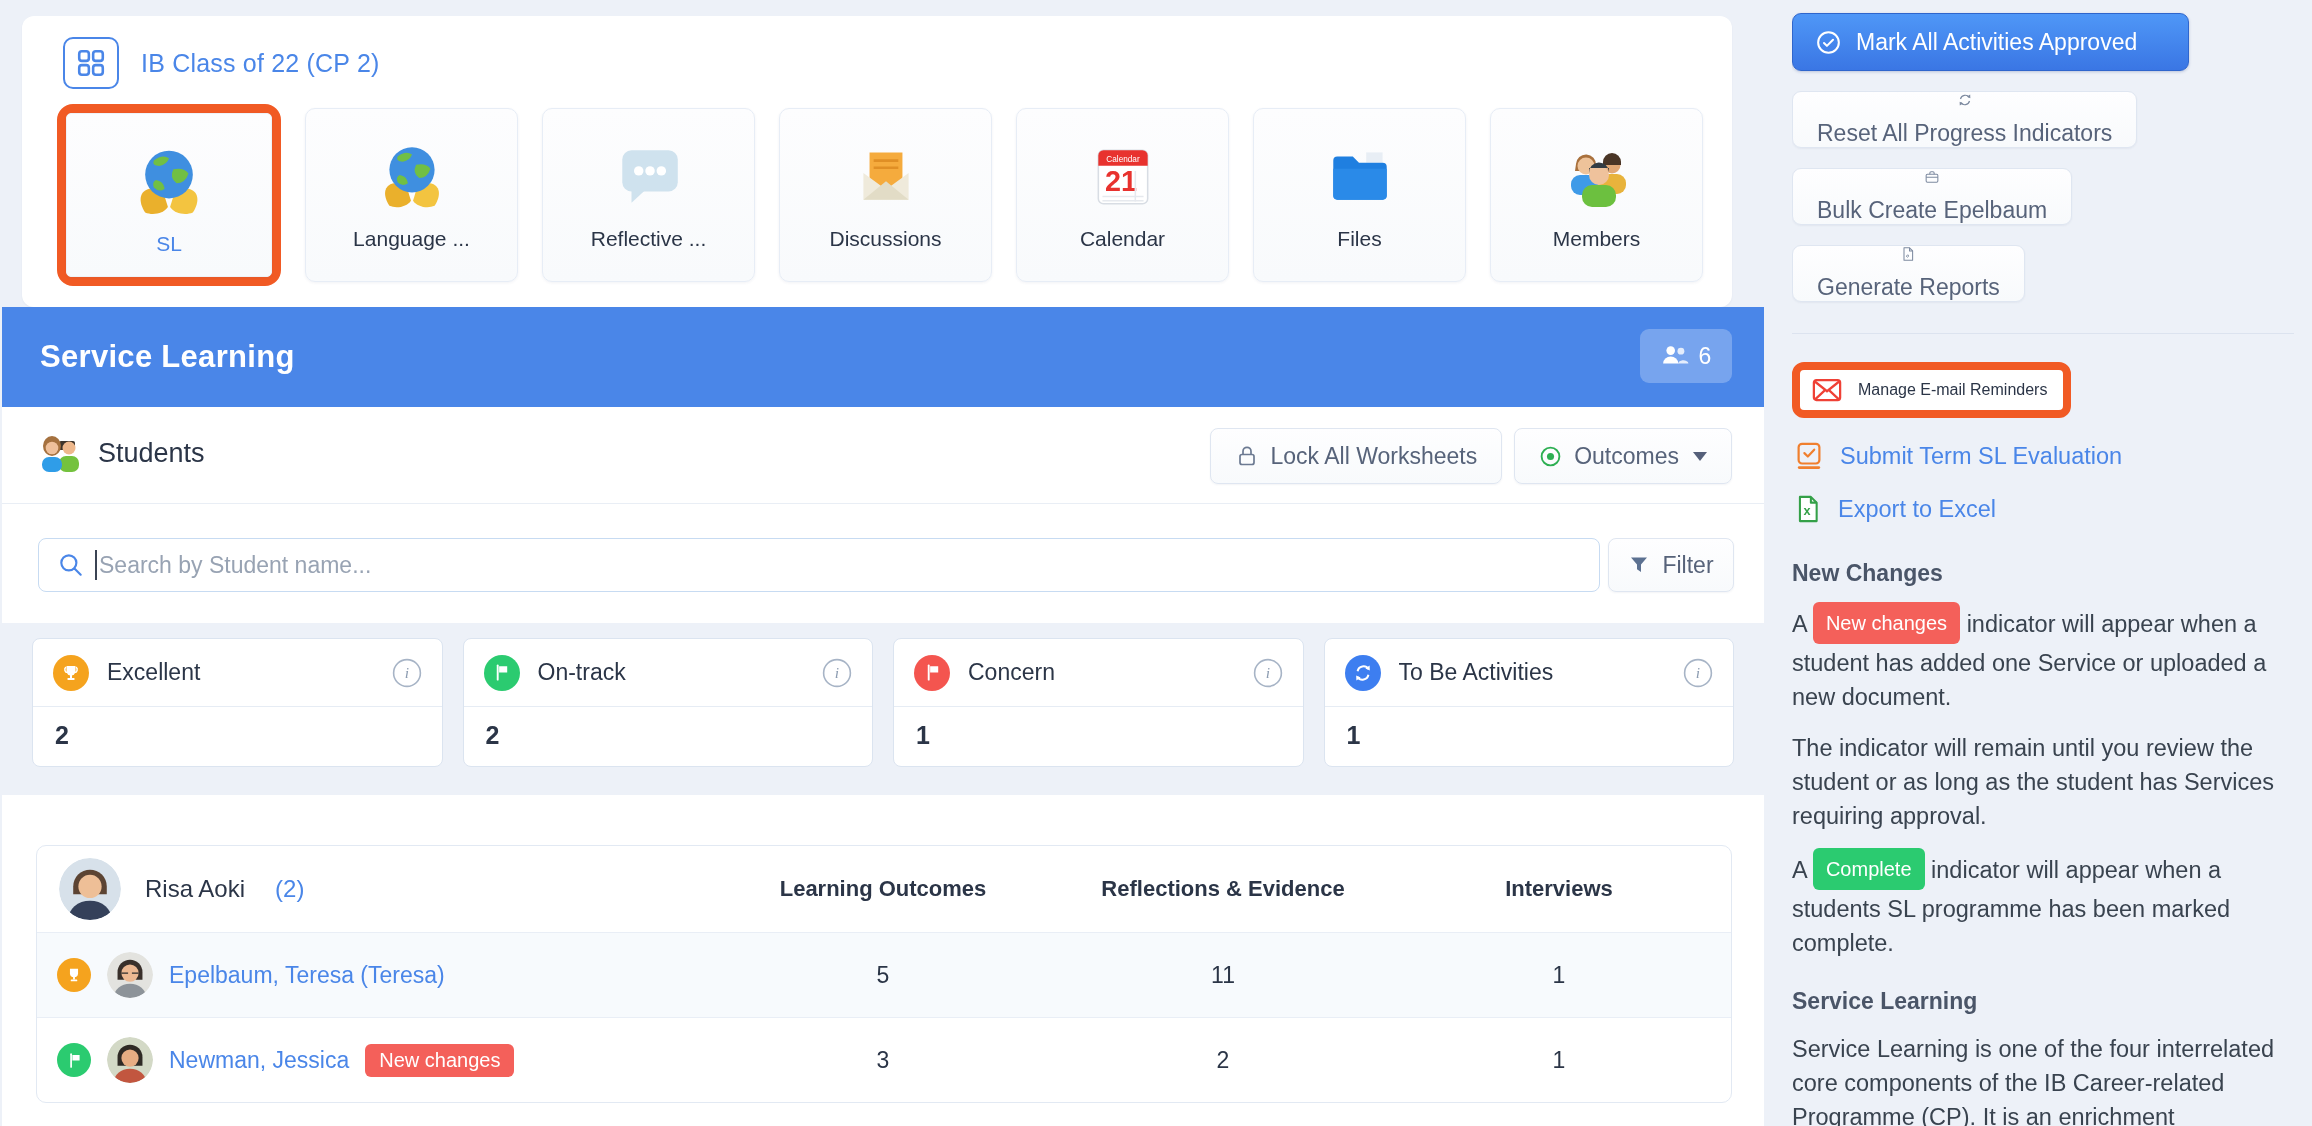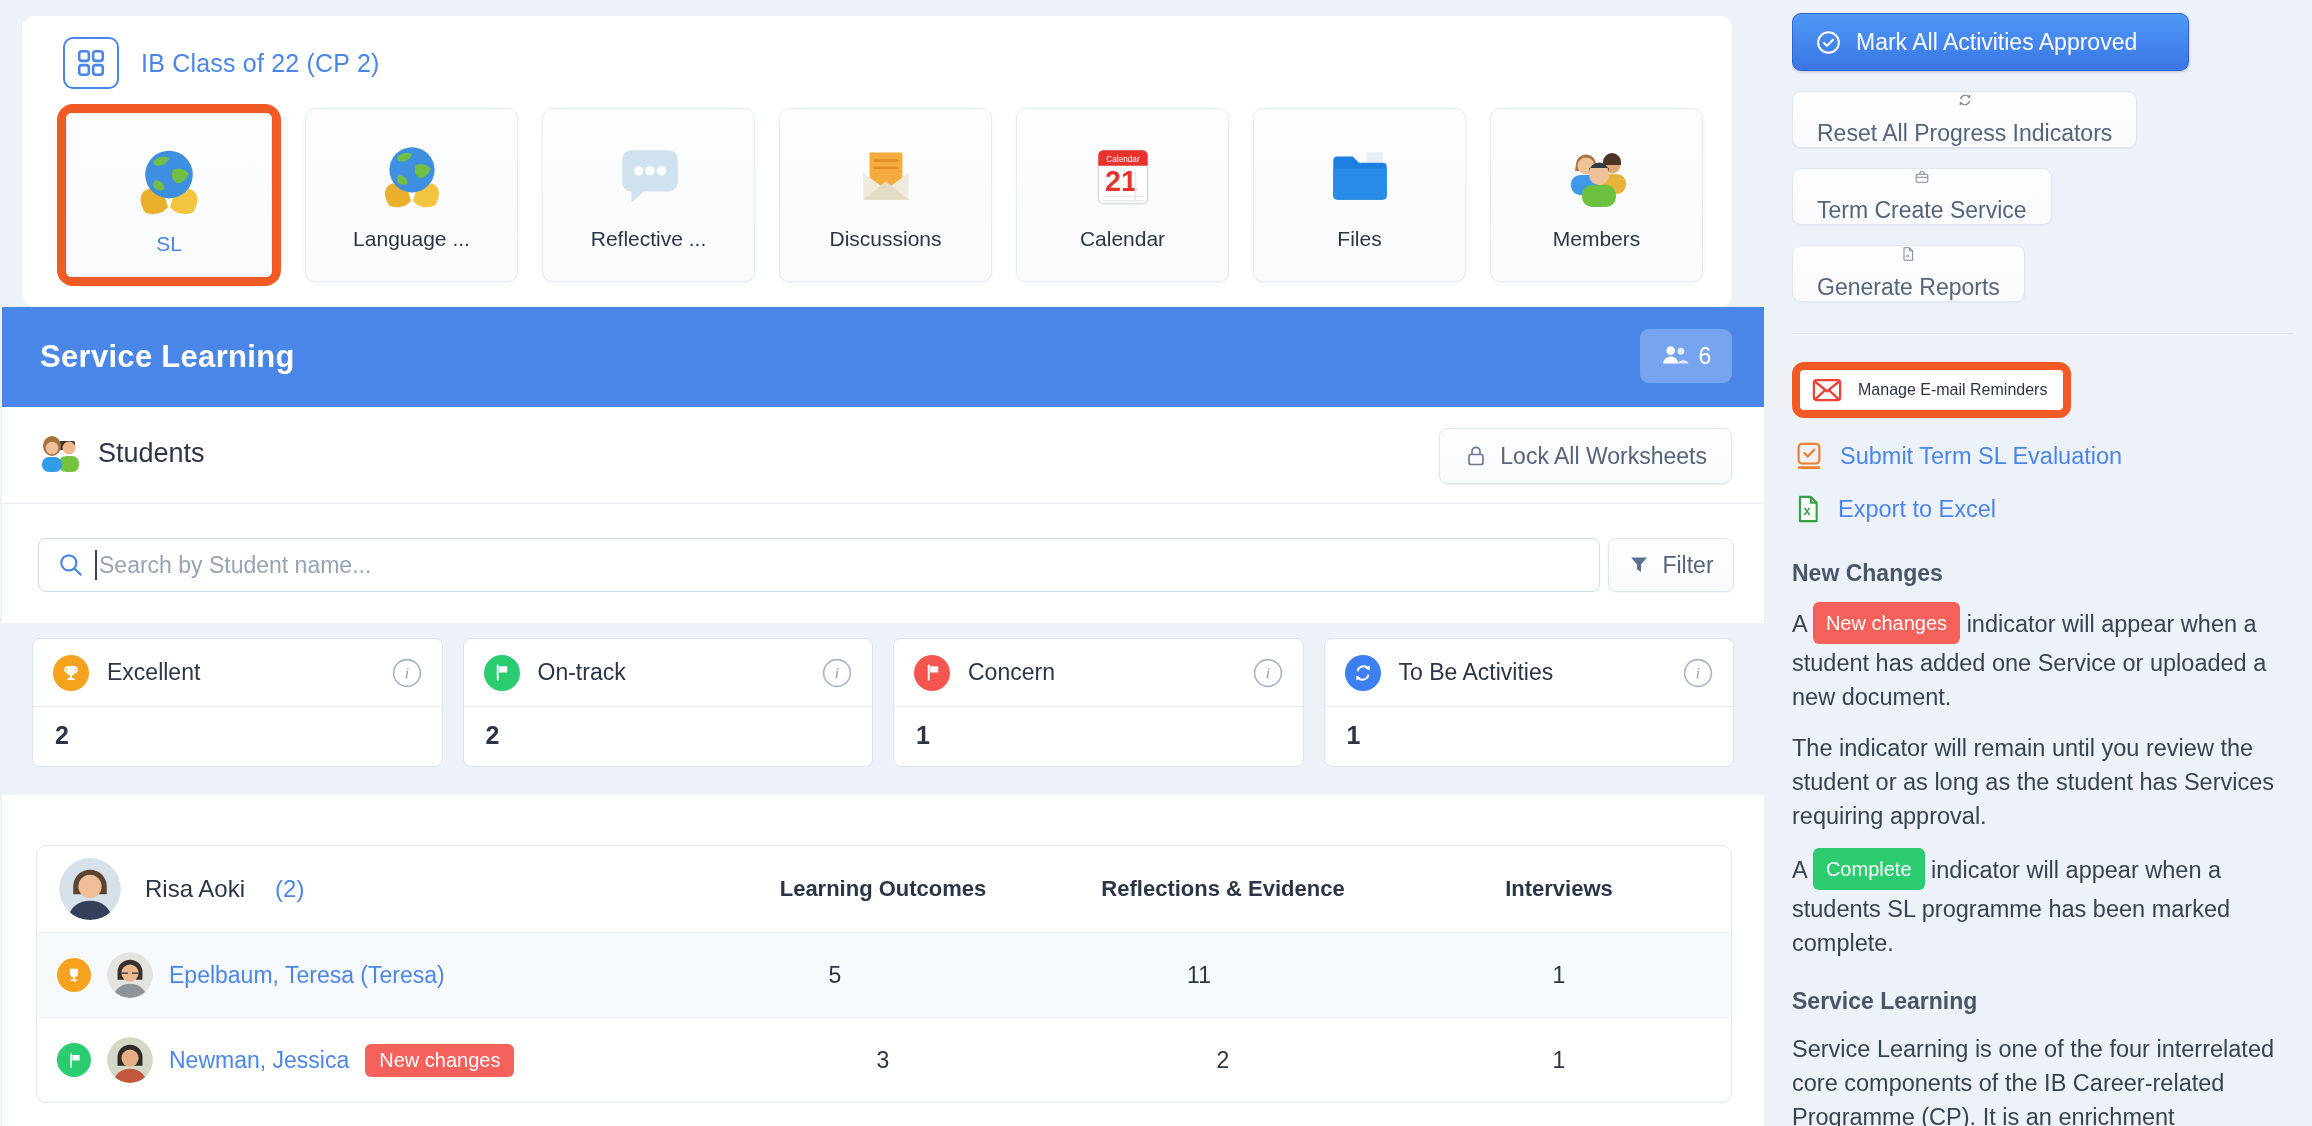--- a/index.html
+++ b/index.html
@@ -80,21 +80,21 @@
     position:absolute; left:34px; top:50px; width:1696px; height:258px;
     border:1px solid #e2e9f3; border-radius:10px; overflow:hidden; background:#fff;
   }
   .tgrid { display:grid; grid-template-columns:1fr 280px 400px 272px; padding-right:36px; align-items:center; }
   .t-head { height:86px; }
   .advisor { display:flex; align-items:center; gap:24px; padding-left:22px; }
   .advisor .nm { font-size:24px; font-weight:500; color:#2b3547; }
   .advisor .cnt { font-size:24px; color:#4a86e8; margin-left:6px; }
   .col-h { text-align:center; font-size:22px; font-weight:700; color:#2b3547; }
   .t-row { height:85px; border-top:1px solid #e9eef6; }
-  .row-alt { background:#f7fafd;gap:24px; }
+  .row-alt { background:#f7fafd; }
   .cell-val { text-align:center; font-size:23px; color:#2b3547; }
   .student-cell { display:flex; align-items:center; gap:16px; padding-left:20px; }
   .row-status { width:34px; height:34px; border-radius:50%; display:flex; align-items:center; justify-content:center; flex:none; }
   .link { color:#4a86e8; font-size:23px; cursor:pointer; }
   .badge { display:inline-block; border-radius:6px; color:#fff; font-size:20px; padding:5px 14px; }
   .badge-red { background:#f4605a; }
   .badge-green { background:#2bcb70; }
   .avatar { border-radius:50%; overflow:hidden; flex:none; }
   
   .sidebar { position:absolute; left:1792px; top:0; width:502px; height:1126px; overflow:hidden; }
@@ -264,20 +264,28 @@
         </svg>
         <span class="txt">Students</span>
       </div>
       <div class="head-btns">
         <div class="btn-light">
           <svg width="24" height="24" viewBox="0 0 24 24">
             <rect x="5" y="10.5" width="14" height="10" rx="2" fill="none" stroke="#6c7a92" stroke-width="1.7"></rect>
             <path d="M8 10.5 v-3.2 a4 4 0 0 1 8 0 v3.2" fill="none" stroke="#6c7a92" stroke-width="1.7"></path>
           </svg>
           <span>Lock All Worksheets</span>
+        </div>
+        <div class="btn-light">
+          <svg width="23" height="23" viewBox="0 0 22 22">
+            <circle cx="11" cy="11" r="8.5" fill="none" stroke="#2daf52" stroke-width="1.8"></circle>
+            <circle cx="11" cy="11" r="3.4" fill="#2daf52"></circle>
+          </svg>
+          <span>Outcomes</span>
+          <span class="caret-down"></span>
         </div>
       </div>
     </div>
     <div class="search-row">
       <div class="search-input">
         <svg style="margin-left:18px" width="28" height="28" viewBox="0 0 26 26">
           <circle cx="11" cy="11" r="7" fill="none" stroke="#4a86e8" stroke-width="2"></circle>
           <path d="M16.2 16.2 L22 22" stroke="#4a86e8" stroke-width="2" stroke-linecap="round"></path>
         </svg>
         <span class="caret-bar"></span>
@@ -475,21 +483,21 @@
         <polygon points="4.2,20.4 4,14.6 9.2,17" fill="#7d8aa0"></polygon>
       </svg>
       <span>Reset All Progress Indicators</span>
     </div>
 
     <div class="btn-light side-btn">
       <svg width="26" height="26" viewBox="0 0 26 26">
         <rect x="3.5" y="8.5" width="19" height="13" rx="2" fill="none" stroke="#7d8aa0" stroke-width="1.7"></rect>
         <path d="M9.5 8.5 v-2 a2 2 0 0 1 2 -2 h3 a2 2 0 0 1 2 2 v2 M3.5 13.5 h19" fill="none" stroke="#7d8aa0" stroke-width="1.7"></path>
       </svg>
-      <span>Term Create Service</span>
+      <span>Bulk Create Epelbaum</span>
     </div>
 
     <div class="btn-light side-btn">
       <svg width="26" height="26" viewBox="0 0 26 26">
         <path d="M6.5 3 h9 l5 5 v15 h-14 z" fill="none" stroke="#7d8aa0" stroke-width="1.7" stroke-linejoin="round"></path>
         <path d="M15.5 3 v5 h5" fill="none" stroke="#7d8aa0" stroke-width="1.7" stroke-linejoin="round"></path>
         <path d="M10 16.5 q3.5 -4 4.6 -.6 q-2.4 4.4 -4.6 .6z" fill="none" stroke="#7d8aa0" stroke-width="1.4"></path>
       </svg>
       <span>Generate Reports</span>
     </div>

